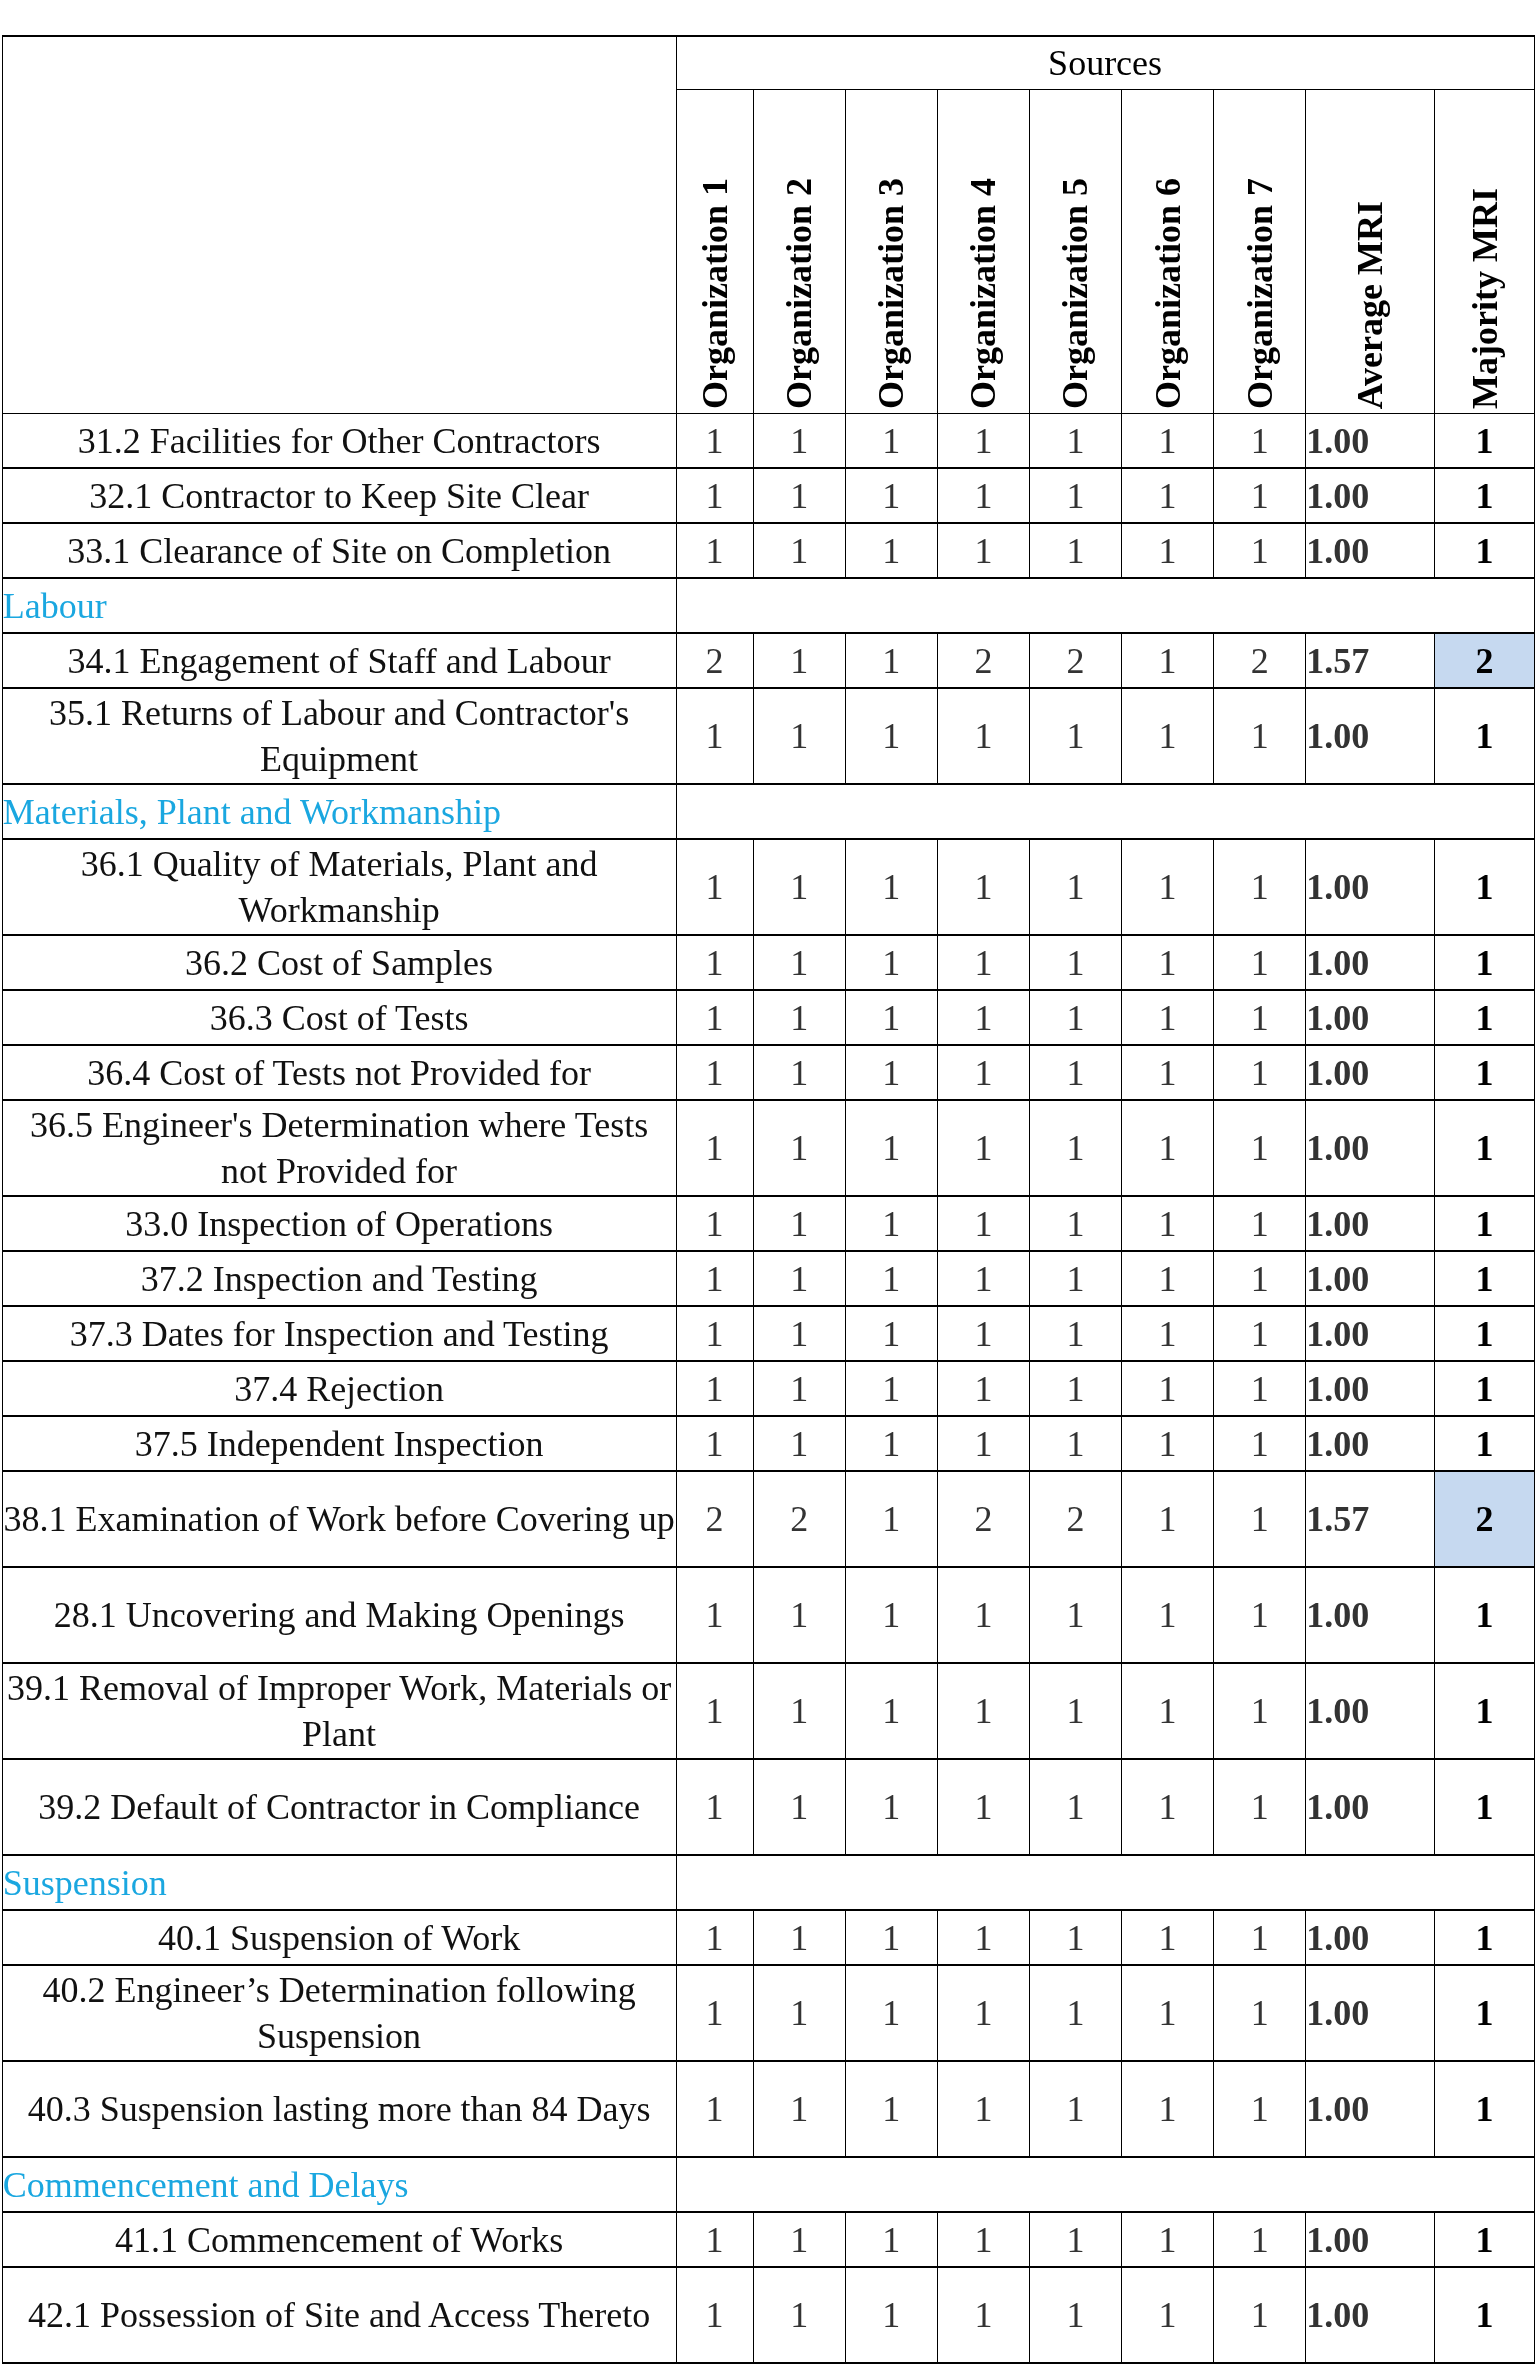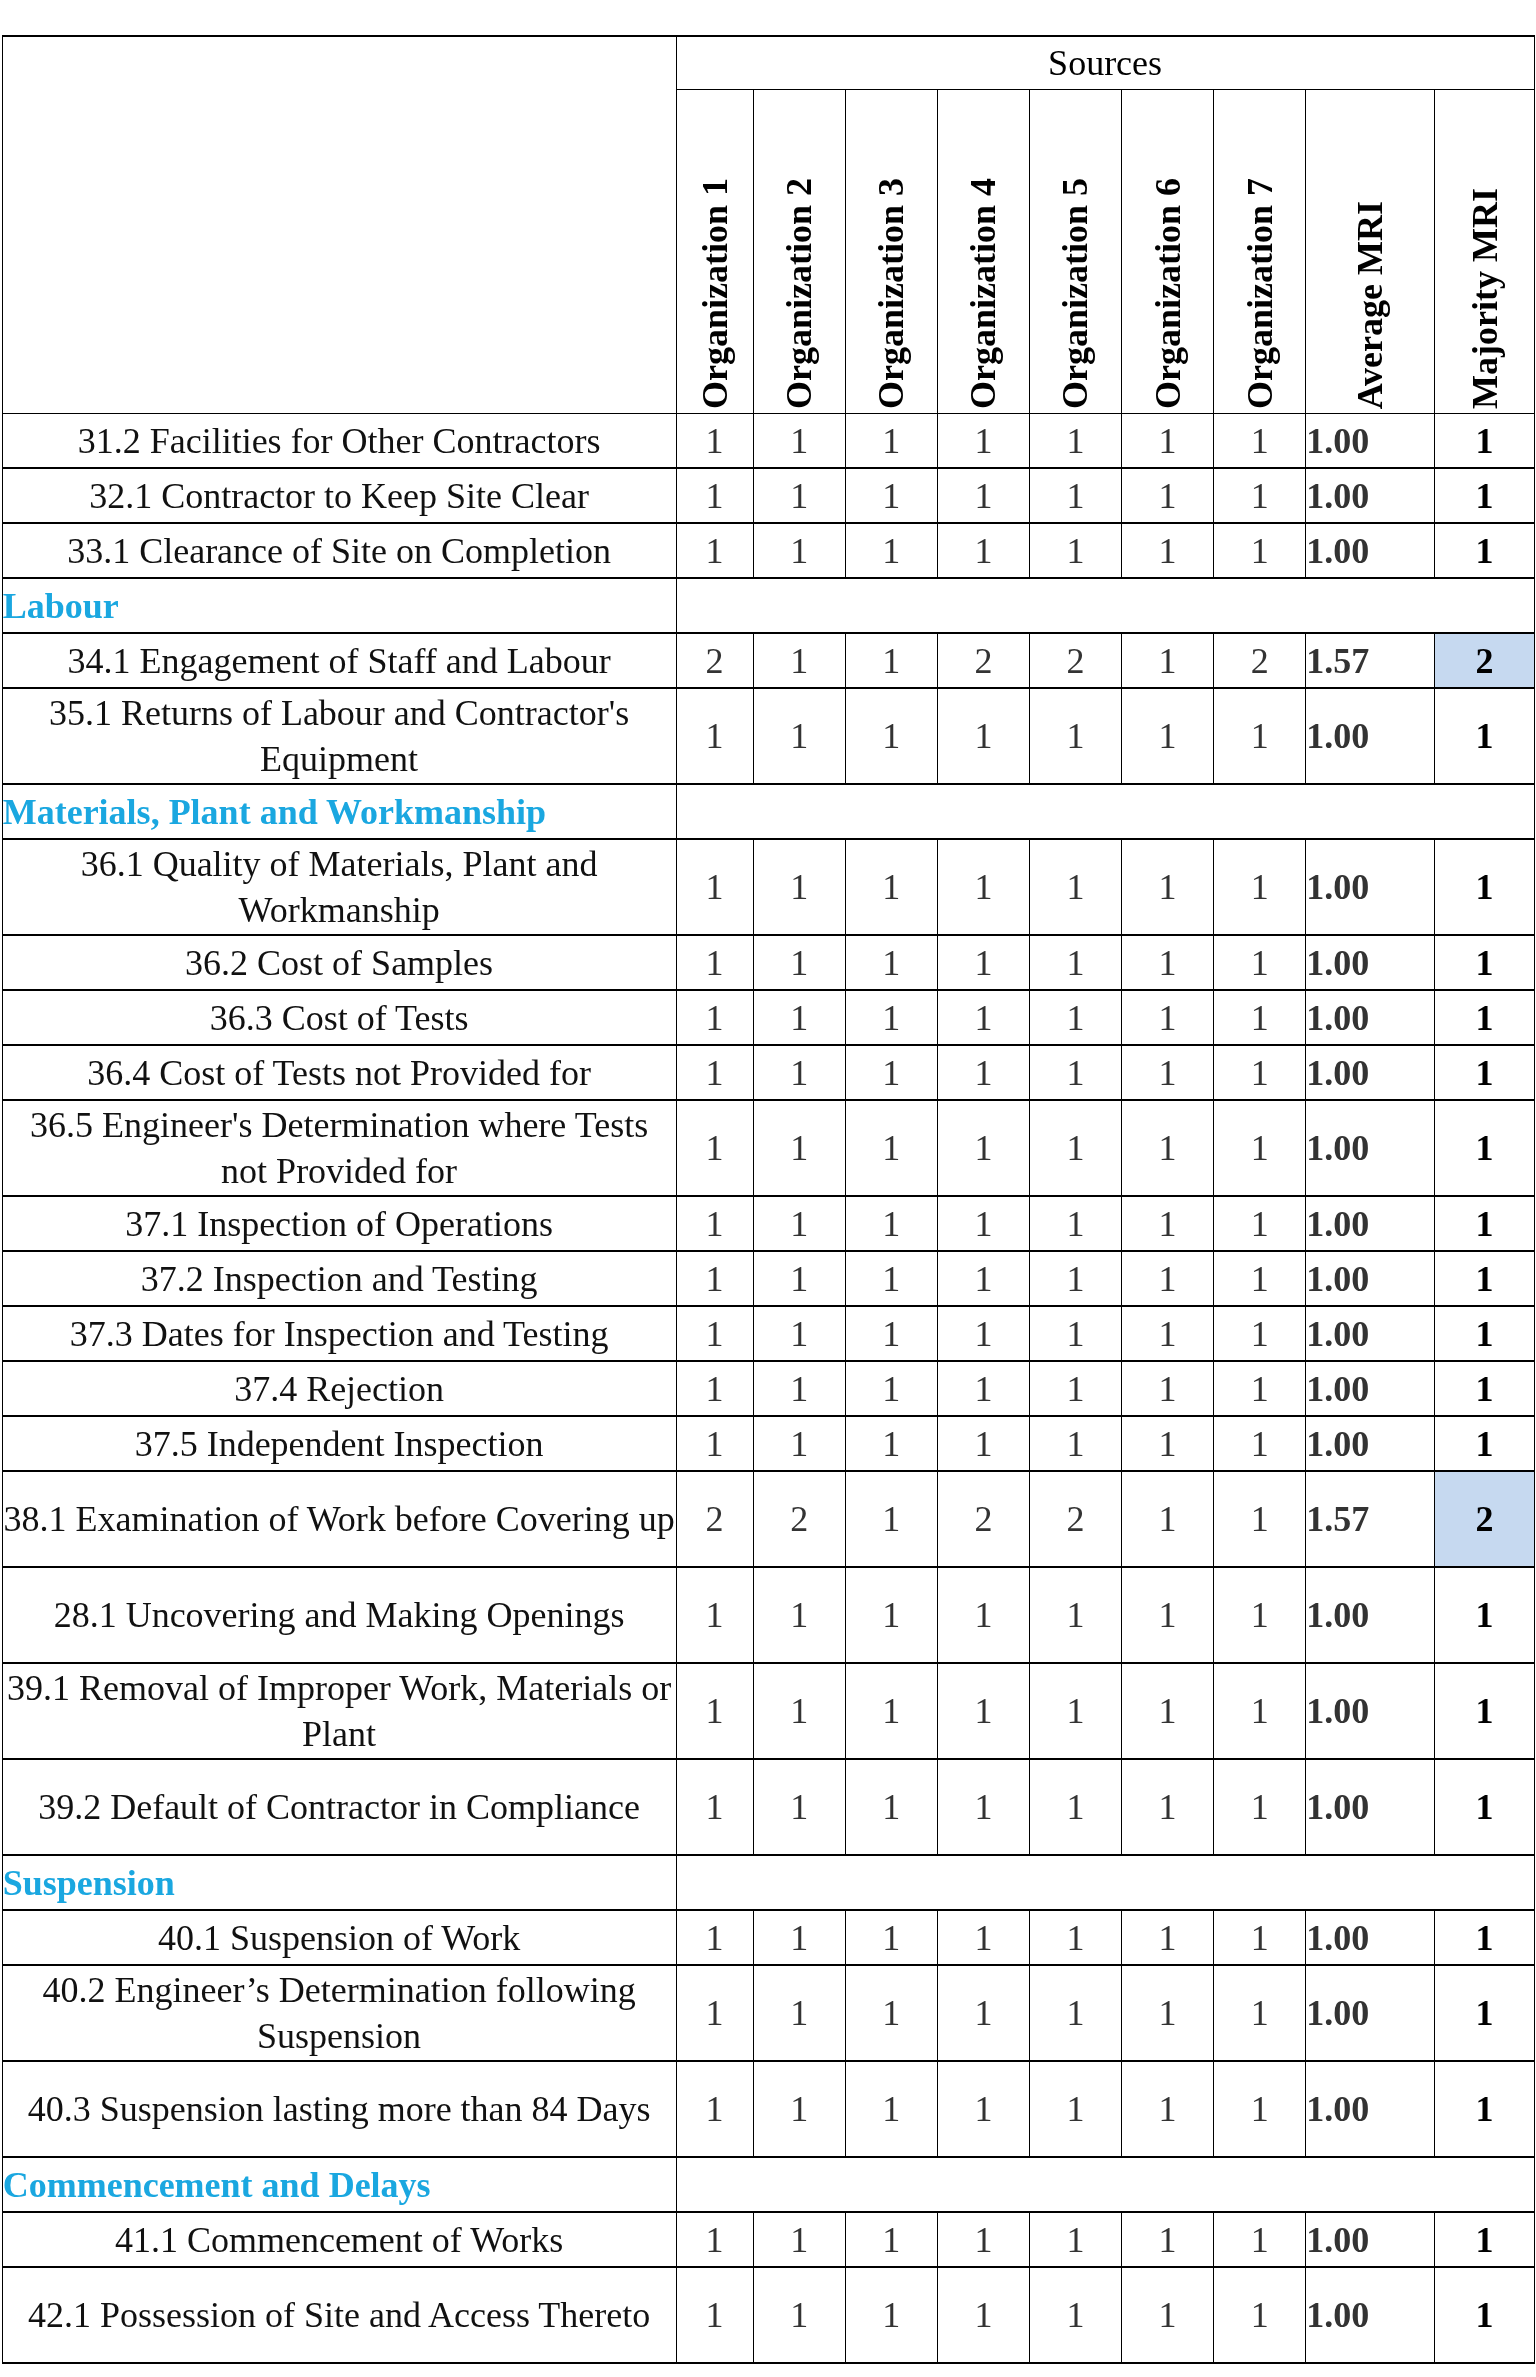--- a/index.html
+++ b/index.html
@@ -18,21 +18,21 @@
   .rot { writing-mode:vertical-rl; transform:rotate(180deg); font-weight:bold; font-size:36px;
          display:inline-block; padding-bottom:19px; white-space:nowrap; line-height:1; }
   tr.s td { height:53px; }
   tr.d td { height:94px; }
   tr.row td { border-bottom:2.2px solid #000; }
   td.label { font-size:36px; line-height:46px; padding:0 7px 0 15.6px; text-align:center; vertical-align:middle; color:#111; }
   td.num { font-size:36px; text-align:center; vertical-align:middle; color:#333; }
   td.avg { font-size:36px; text-align:left; vertical-align:middle; font-weight:bold; color:#333; }
   td.maj { font-size:36px; text-align:center; vertical-align:middle; font-weight:bold; color:#000; }
   td.maj.hl { background:#c6d9f0; }
-  td.section { font-size:36px; font-weight:bold; color:#1aa7e0; padding-left:15.6px; vertical-align:middle;margin-top:22px; }
+  td.section { font-size:36px; font-weight:normal; color:#1aa7e0; padding-left:15.6px; vertical-align:middle;margin-top:22px; }
   td.section-fill { }
 </style>
 </head>
 <body>
 
 <table class="mri">
   <colgroup>
     <col class="c-label">
       <col class="c-org1">
       <col class="c-org">
@@ -184,21 +184,21 @@
         <td class="num">1</td>
         <td class="num">1</td>
         <td class="num">1</td>
         <td class="num">1</td>
         <td class="num">1</td>
         <td class="num">1</td>
         <td class="avg">1.00</td>
         <td class="maj">1</td>
       </tr>
       <tr class="row s">
-        <td class="label">37.1 Inspection of Operations</td>
+        <td class="label">33.0 Inspection of Operations</td>
         <td class="num">1</td>
         <td class="num">1</td>
         <td class="num">1</td>
         <td class="num">1</td>
         <td class="num">1</td>
         <td class="num">1</td>
         <td class="num">1</td>
         <td class="avg">1.00</td>
         <td class="maj">1</td>
       </tr>

